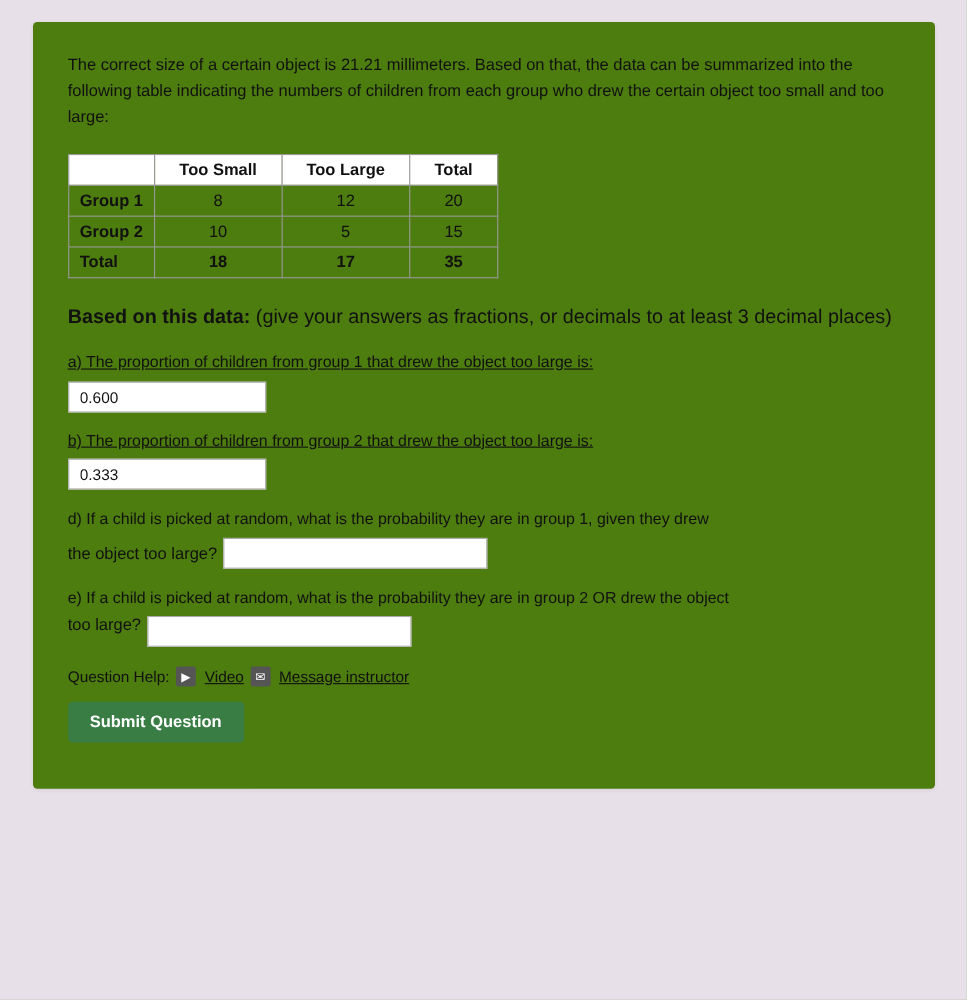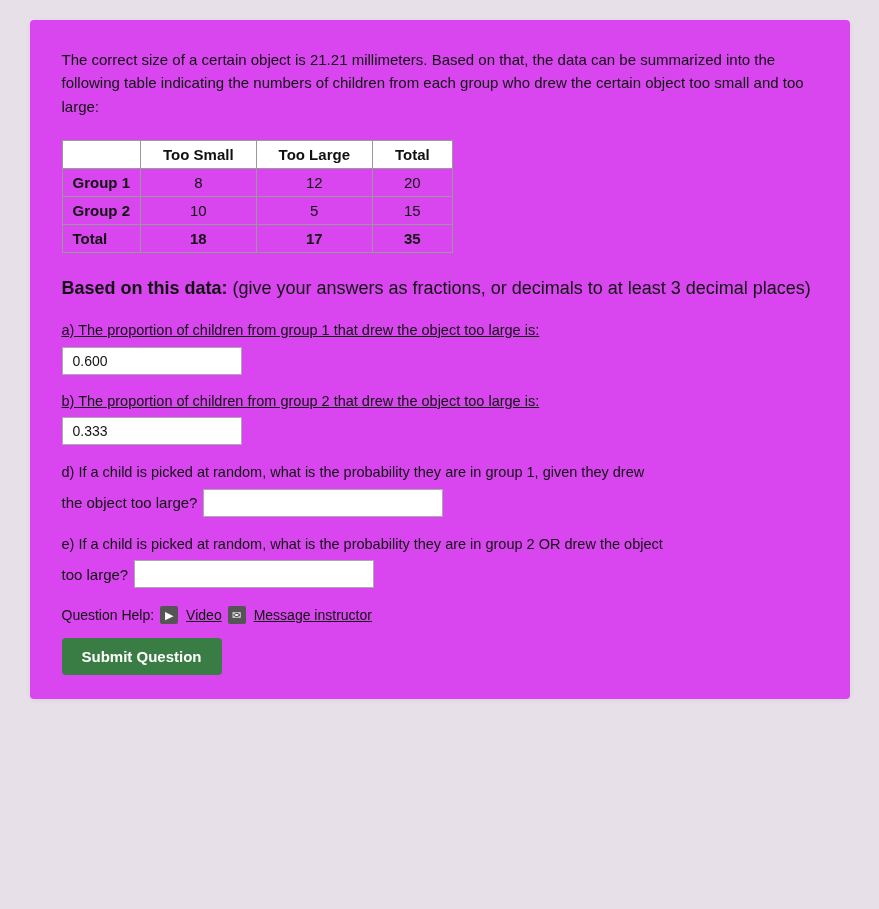--- a/index.html
+++ b/index.html
@@ -8,23 +8,23 @@
       font-family: Arial, sans-serif;
       font-size: 15px;
       color: #111;
       min-height: 909px;
       display: flex;
       justify-content: center;
       align-items: flex-start;
       padding: 20px;
     }
     .card {
-      background: #d946ef;
+      background: #4d7c0f;
       border-radius: 4px;
-      padding: 28px 32px 24px 32px;
+      padding: 28px 32px 42px 32px;
       max-width: 820px;
       width: 100%;
       box-shadow: 0 1px 4px rgba(0,0,0,0.08);
     }
     .intro-text {
       font-size: 15px;
       line-height: 1.55;
       margin-bottom: 22px;
       color: #111;
     }
@@ -209,21 +209,21 @@
       <span>the object too large?</span>
       <input class="answer-input" type="text" style="width: 240px;" value="">
     </div>
   </div>
 
   
   <div class="question-block">
     <div class="question-d-text">
       <span>e) If a child is picked at random, what is the probability they are in group 2 OR drew the object</span>
     </div>
-    <div style="display:flex; align-items:center; gap:6px; flex-wrap:wrap;">
+    <div style="display:flex; align-items:flex-start; gap:6px; flex-wrap:wrap;">
       <span>too large?</span>
       <input class="answer-input" type="text" style="width: 240px;" value="">
     </div>
   </div>
 
   
   <div class="question-help">
     <span>Question Help:</span>
     <span class="help-icon">▶</span>
     <a>Video</a>

